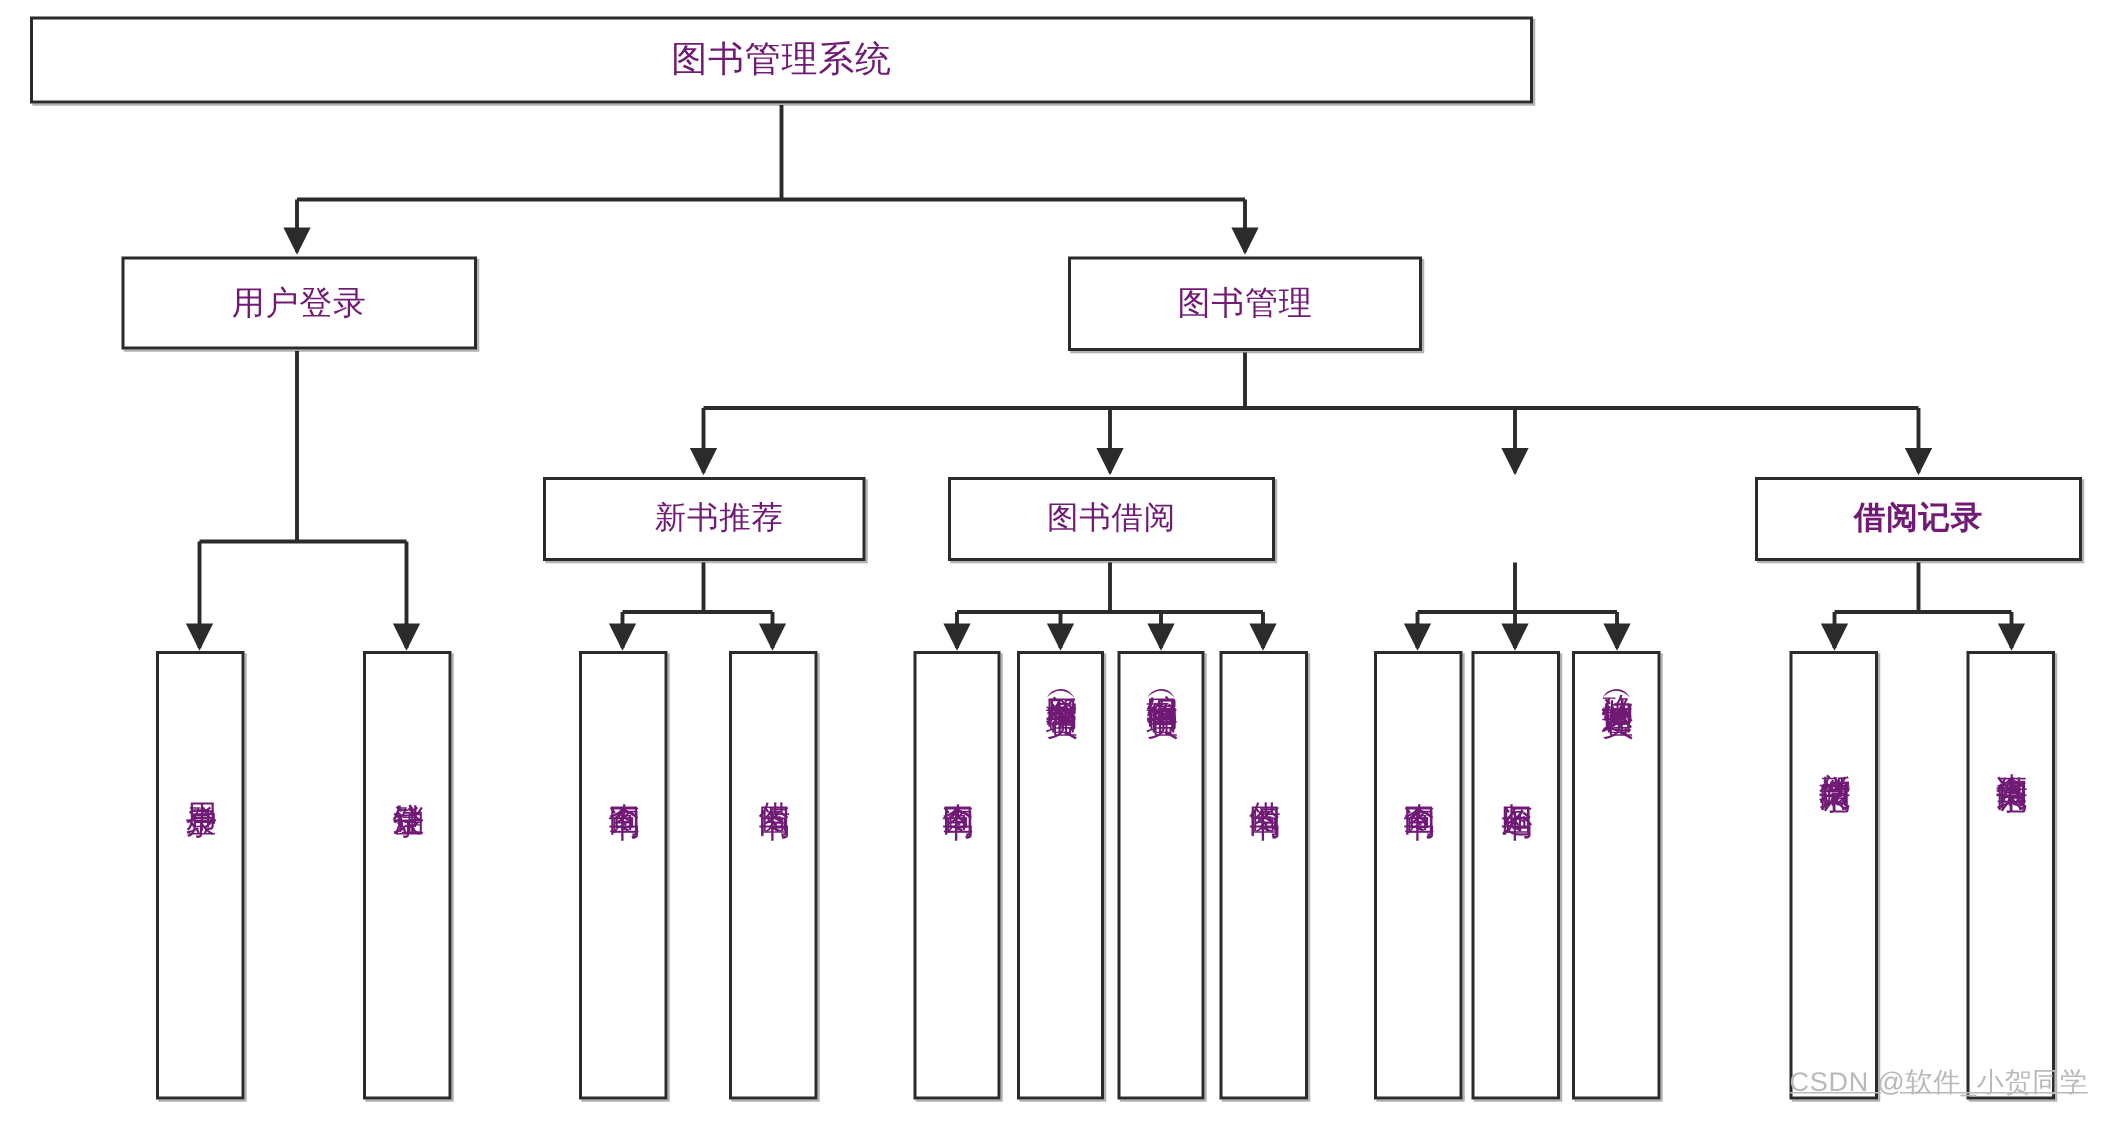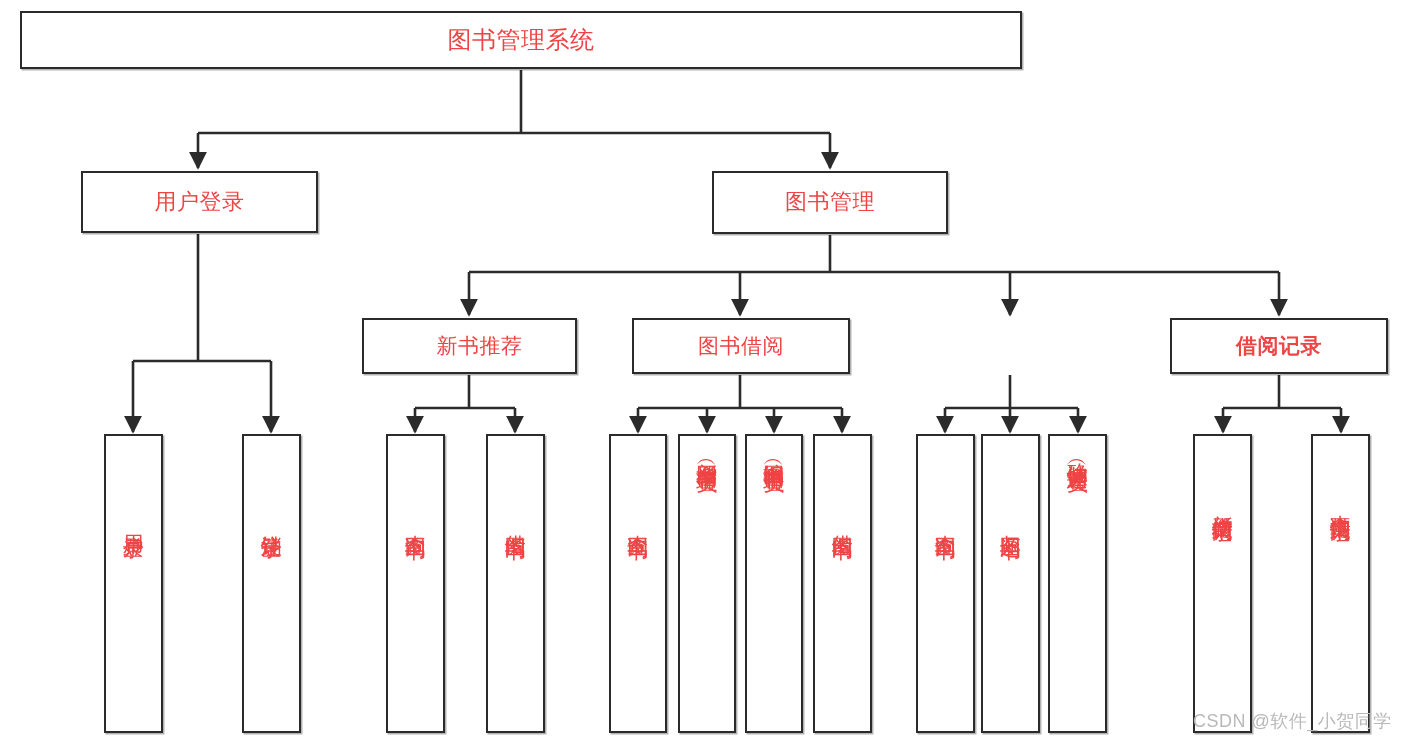--- a/index.html
+++ b/index.html
@@ -26,21 +26,21 @@
     pointer-events: none;
   }
   .node {
     position: absolute;
     box-sizing: border-box;
     background: #ffffff;
     border: 2px solid #2b2b2b;
     display: flex;
     align-items: center;
     justify-content: center;
-    color: #ef4444;
+    color: #701a75;
     box-shadow: 1.5px 1.5px 0 rgba(0,0,0,0.30);
   }
   .node .lbl {
     display: block;
     text-align: center;
     line-height: 1.12;
     letter-spacing: 0.5px;
   }
   .node.root .lbl { font-size: 24px; }
   .node.lvl2 .lbl { font-size: 22px; }
@@ -63,20 +63,21 @@
   .node.leaf.top .lbl  { margin-top: 6px; }
   .watermark {
     position: absolute;
     left: 1193px;
     top: 709px;
     font-size: 18px;
     color: #b9b9b9;
     letter-spacing: 0.5px;
     white-space: nowrap;
     font-family: "Liberation Sans", "DejaVu Sans", sans-serif;
+    text-decoration: underline;
   }
 </style>
 </head>
 <body>
 
 <div id="canvas">
 
   <svg class="edges" viewBox="0 0 1405 747">
     <defs>
       <marker id="arrow" viewBox="0 0 10 10" refX="9" refY="5" markerWidth="7" markerHeight="7" orient="auto-start-reverse">

